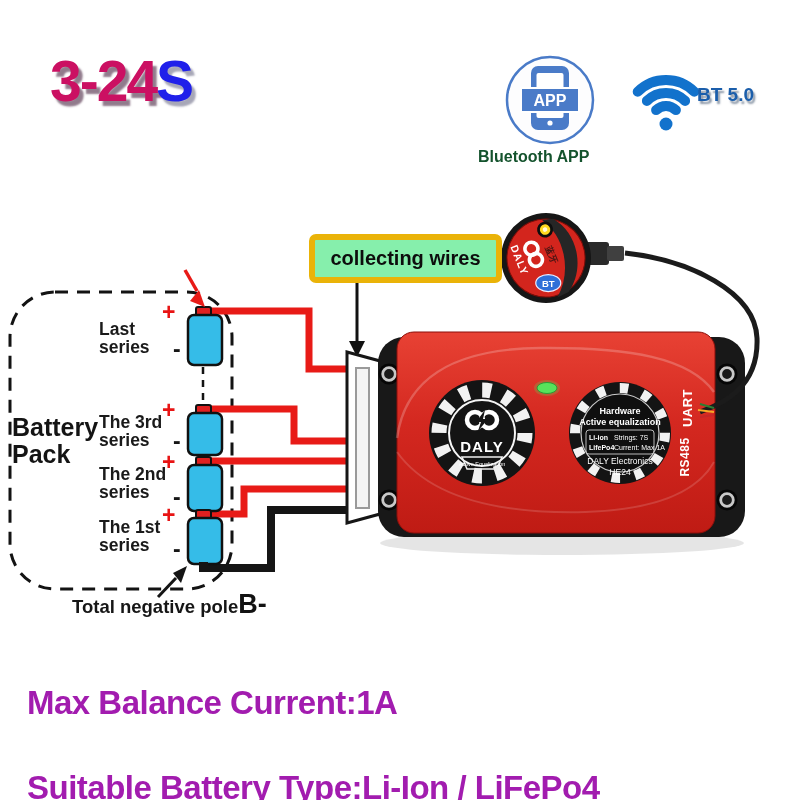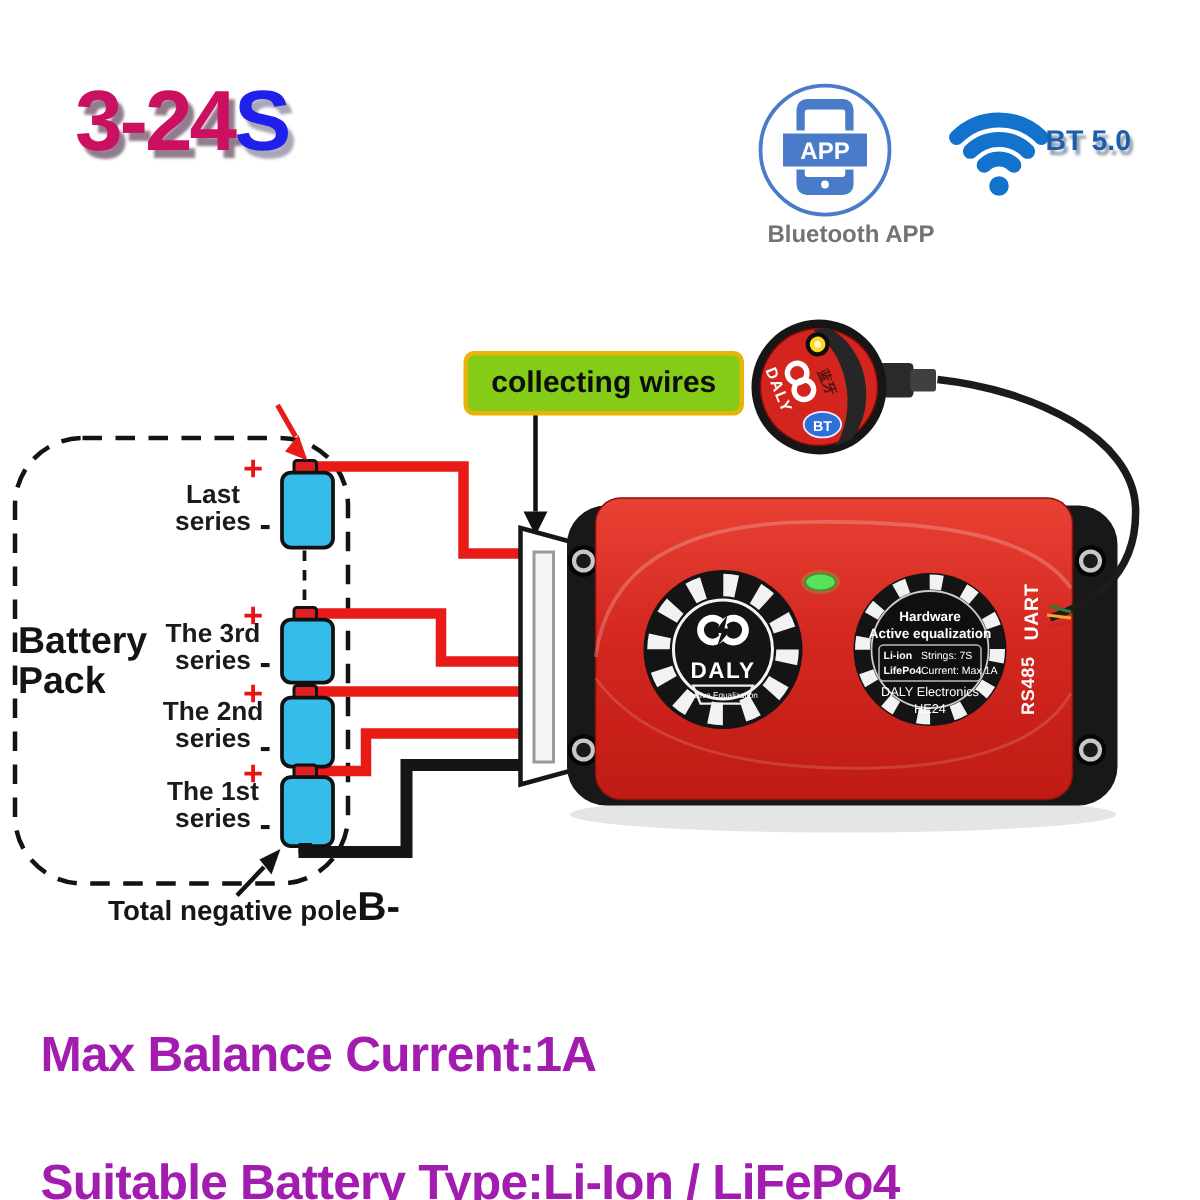--- a/index.html
+++ b/index.html
@@ -6,34 +6,34 @@
   .canvas{
     position:relative;width:800px;height:800px;background:#ffffff;overflow:hidden;
     font-family:"Liberation Sans",sans-serif;
   }
   .abs{position:absolute;}
   
   .headline{left:50px;top:48px;font-size:57px;font-weight:800;letter-spacing:-2px;white-space:nowrap;}
   .hl-main{color:#cb1062;text-shadow:4px 5px 2px rgba(55,15,45,.55);}
   .hl-s{color:#2020ea;text-shadow:4px 5px 2px rgba(120,120,145,.65);}
   
-  .app-caption{left:478px;top:148px;width:145px;text-align:right;font-size:16px;font-weight:600;color:#737373;}
+  .app-caption{left:478px;top:148px;width:145px;text-align:left;font-size:16px;font-weight:600;color:#14532d;}
   .bt-label{left:697px;top:84px;font-size:19px;font-weight:800;color:#1b5eab;text-shadow:2px 3px 2px rgba(110,125,145,.8);white-space:nowrap;}
   
-  .cw-box{left:309px;top:234px;width:181px;height:37px;background:#84cc16;border:3px solid #eab308;border-radius:7px;
+  .cw-box{left:309px;top:234px;width:181px;height:37px;background:#86efac;border:6px solid #eab308;border-radius:7px;
     display:flex;align-items:center;justify-content:center;font-size:20px;font-weight:800;color:#0d0d0d;}
   
   .pole-label{font-size:18.5px;font-weight:600;color:#161616;white-space:nowrap;}
   .pole-label .pole{font-size:27px;font-weight:800;line-height:0;}
   .pos-pole{left:18px;top:246px;}
   .pos-pole .pole{color:#e51414;}
   .neg-pole{left:72px;top:596px;}
   .neg-pole .pole{color:#121212;}
   .pack-name{left:12px;top:414px;font-size:25px;font-weight:800;color:#141414;line-height:1.06;}
-  .cell-label{left:99px;width:86px;text-align:center;font-size:17.5px;font-weight:700;color:#1a1a1a;line-height:1.04;}
+  .cell-label{left:99px;width:86px;text-align:left;font-size:17.5px;font-weight:700;color:#1a1a1a;line-height:1.04;}
   .sign{font-size:23px;font-weight:800;line-height:1;}
   .sign.plus{color:#e81414;}
   .sign.minus{color:#161616;}
   
   .spec{left:27px;font-size:33px;font-weight:800;letter-spacing:-.5px;white-space:nowrap;}
   .spec .lbl{color:#a21caf;}
   .spec .val{color:#a21caf;}
   .spec1{top:684px;} .spec2{top:769px;}
   svg text{font-family:"Liberation Sans",sans-serif;}
 </style>

